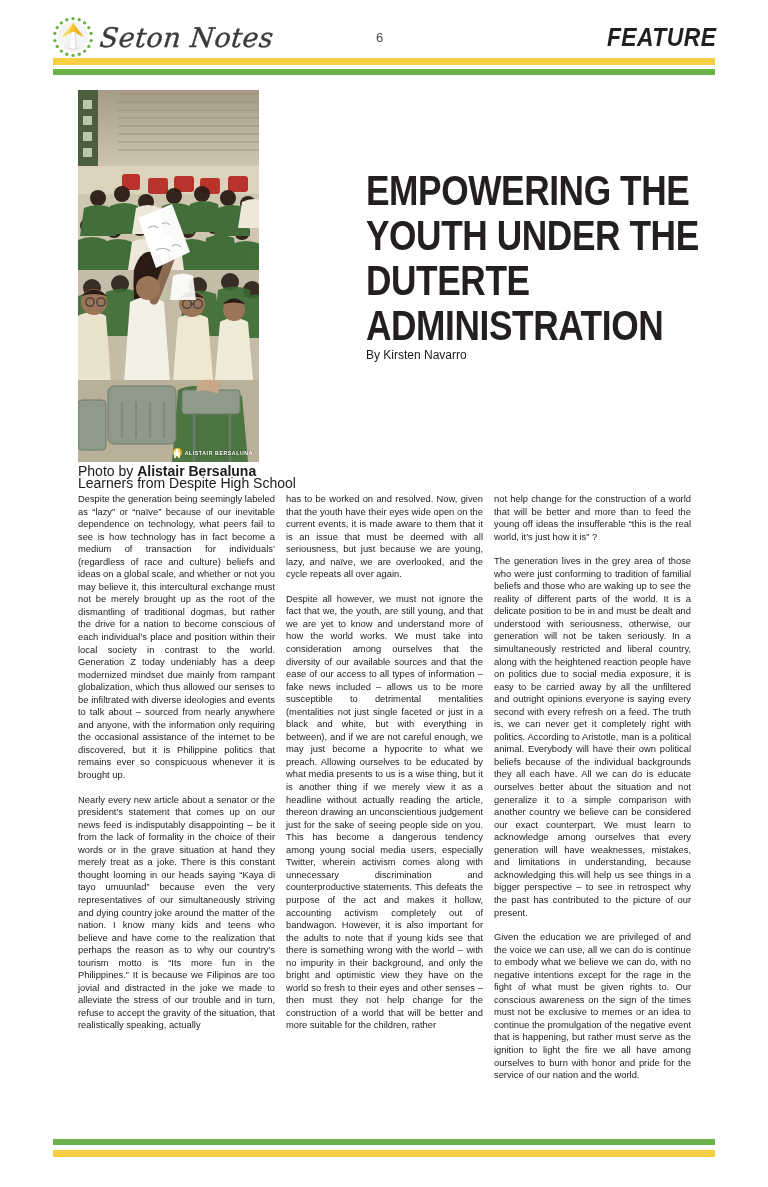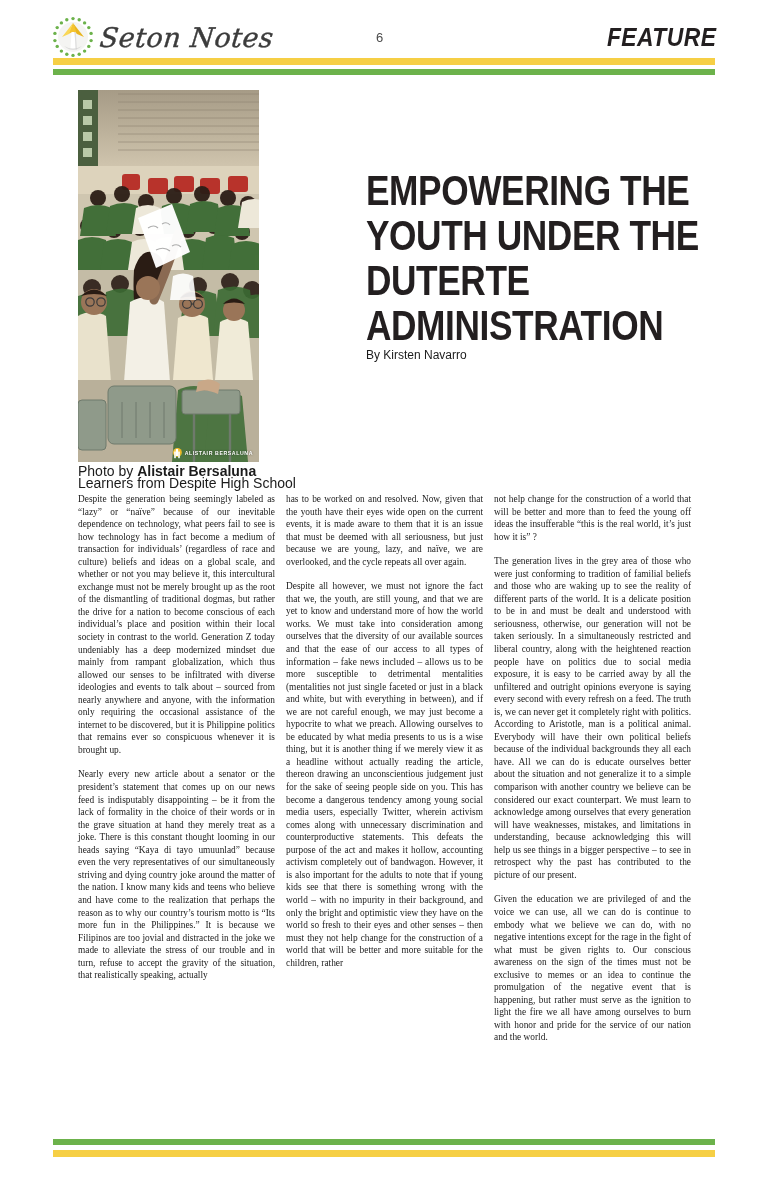--- a/index.html
+++ b/index.html
@@ -164,21 +164,21 @@
     display: flex;
     gap: 11px;
   }
   .col {
     width: 197px;
     font-size: 9.35px;
     line-height: 12.55px;
     text-align: justify;
     text-justify: inter-word;
     color: #1b1b1b;
-    font-family: Liberation Serif, serif;
+    font-family: Liberation Sans, sans-serif;
   }
   .col p { margin: 0 0 12px 0; }
   .col p:last-child { margin-bottom: 0; }
 
   
   .rule-green-bot {
     position: absolute;
     left: 53px; top: 1139px;
     width: 662px; height: 6px;
     background: #6cb24b;

